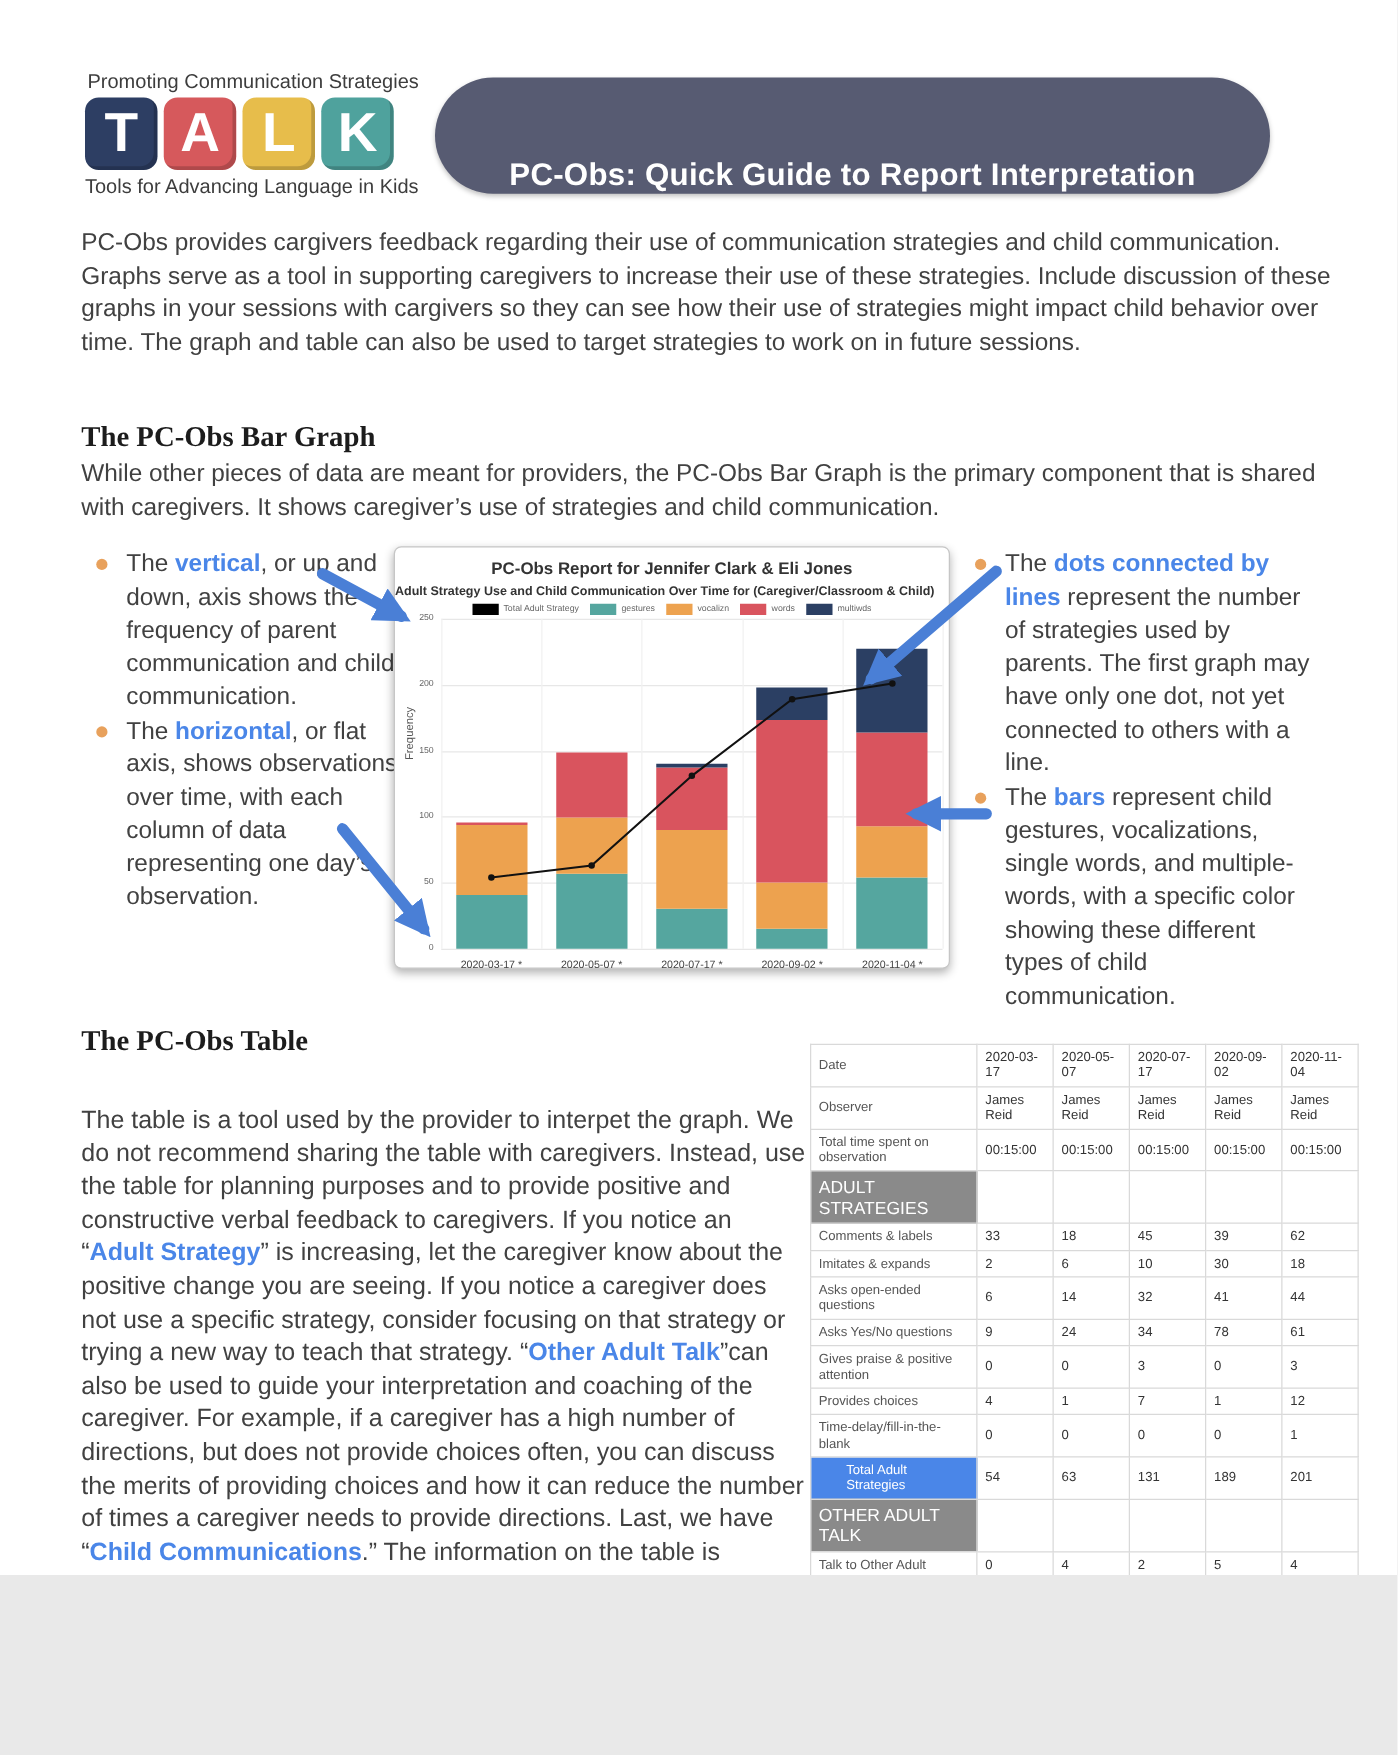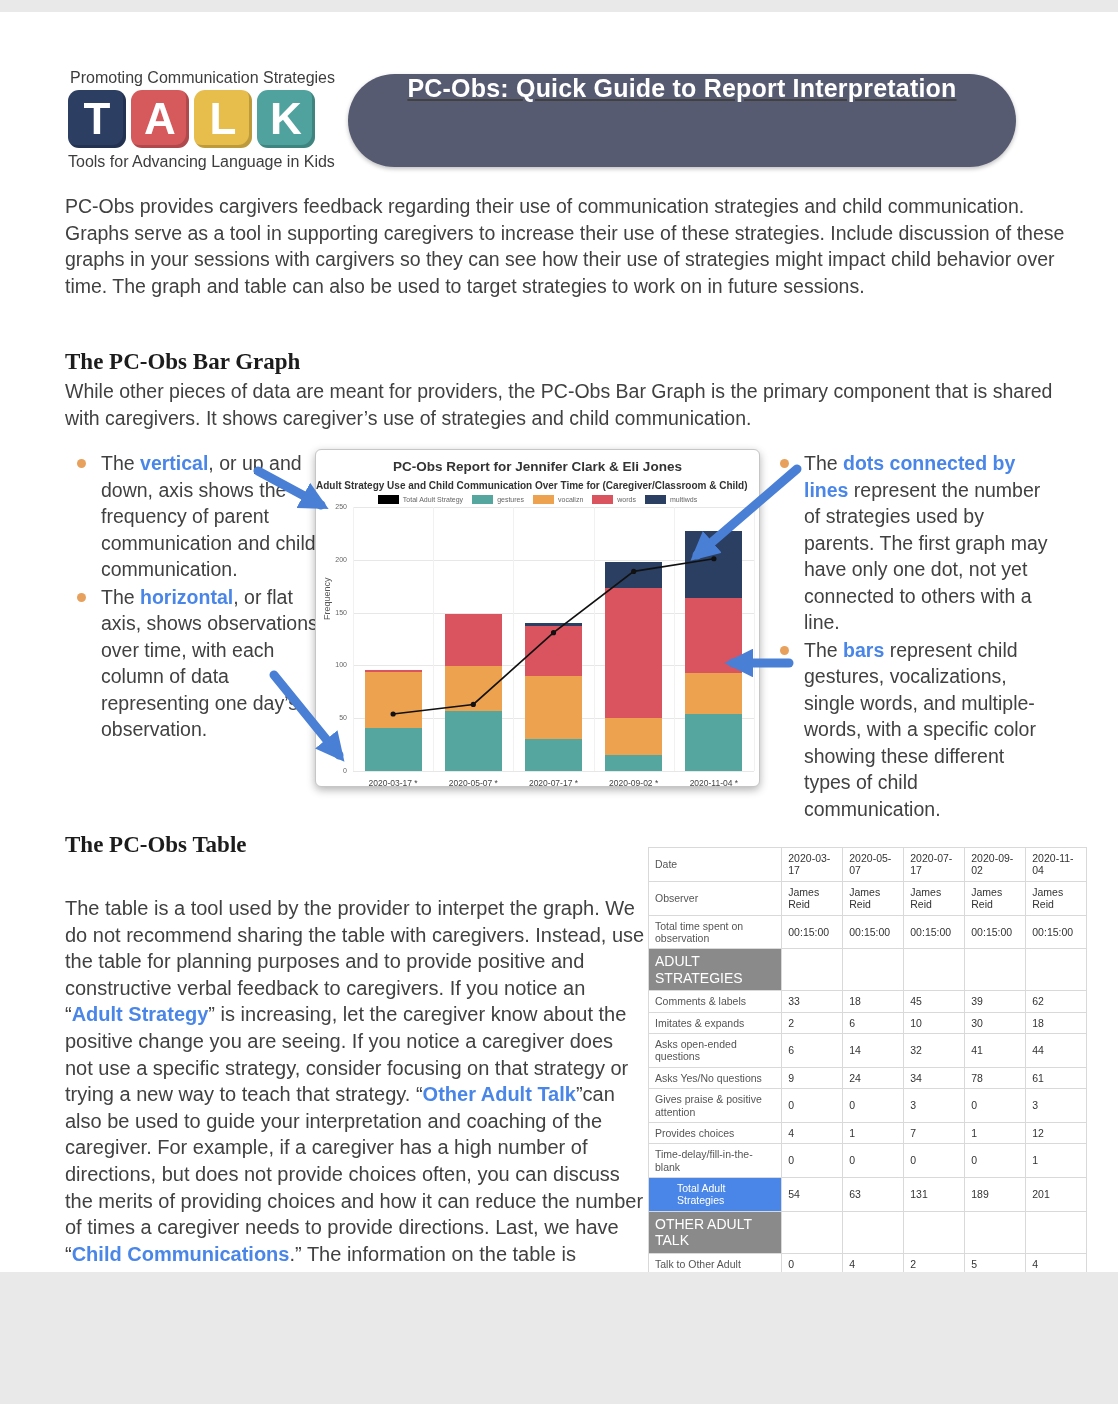--- a/index.html
+++ b/index.html
@@ -1,34 +1,33 @@
 <!DOCTYPE html>
 <html><head>
 <meta charset="utf-8">
 <style>
   * { margin:0; padding:0; box-sizing:border-box; }
   html,body { background:#e9e9e9; }
   .page {
-    position:relative; width:1118px; height:1260px; margin:12px auto;
+    position:relative; width:1118px; height:1260px; margin:0 auto;
     background:#ffffff; font-family:"Liberation Sans", sans-serif; color:#414141;
     overflow:hidden;
   }
   
   .tagline { position:absolute; left:70px; top:57px; font-size:16px; color:#3d3d3d; }
   .logo-blocks { position:absolute; left:68px; top:78px; display:flex; gap:5px; }
   .logo-block {
     width:58px; height:58px; border-radius:11px; display:flex; align-items:center; justify-content:center;
     color:#fff; font-weight:bold; font-size:44px; box-shadow: inset -3px -3px 0 rgba(0,0,0,0.18);
   }
   .logo-sub { position:absolute; left:68px; top:141px; font-size:16px; color:#3d3d3d; }
   .banner {
     position:absolute; left:348px; top:62px; width:668px; height:93px; border-radius:47px;
-    display:flex; align-items:flex-start; justify-content:center;
+    display:flex; align-items:flex-end; justify-content:center;
     box-shadow:0 2px 4px rgba(0,0,0,0.25);
-    text-decoration:underline;
   }
   .banner-title { color:#ffffff; font-weight:bold; font-size:25px; letter-spacing:0.2px; }
   
   .intro { position:absolute; left:65px; top:181px; width:1005px; font-size:19.5px; line-height:26.6px; }
   .sec-heading { font-family:"Liberation Serif", serif; font-weight:bold; font-size:23px; color:#1c1c1c; }
   .graph-heading { position:absolute; left:65px; top:337px; }
   .graph-body { position:absolute; left:65px; top:366px; width:1000px; font-size:19.5px; line-height:26.6px; }
   .blue-bold { color:#4a86e8; font-weight:bold; }
   
   .bullets { position:absolute; list-style:none; }

